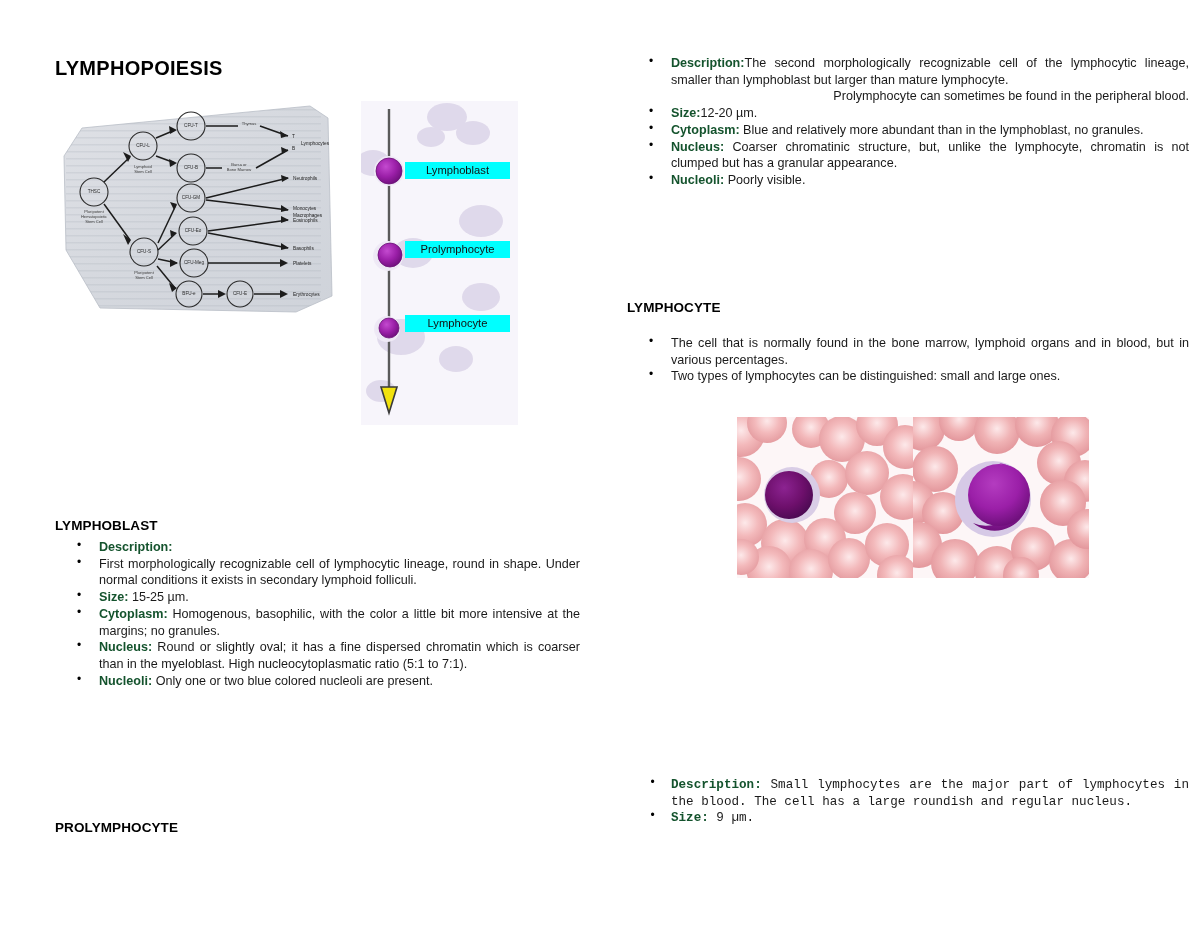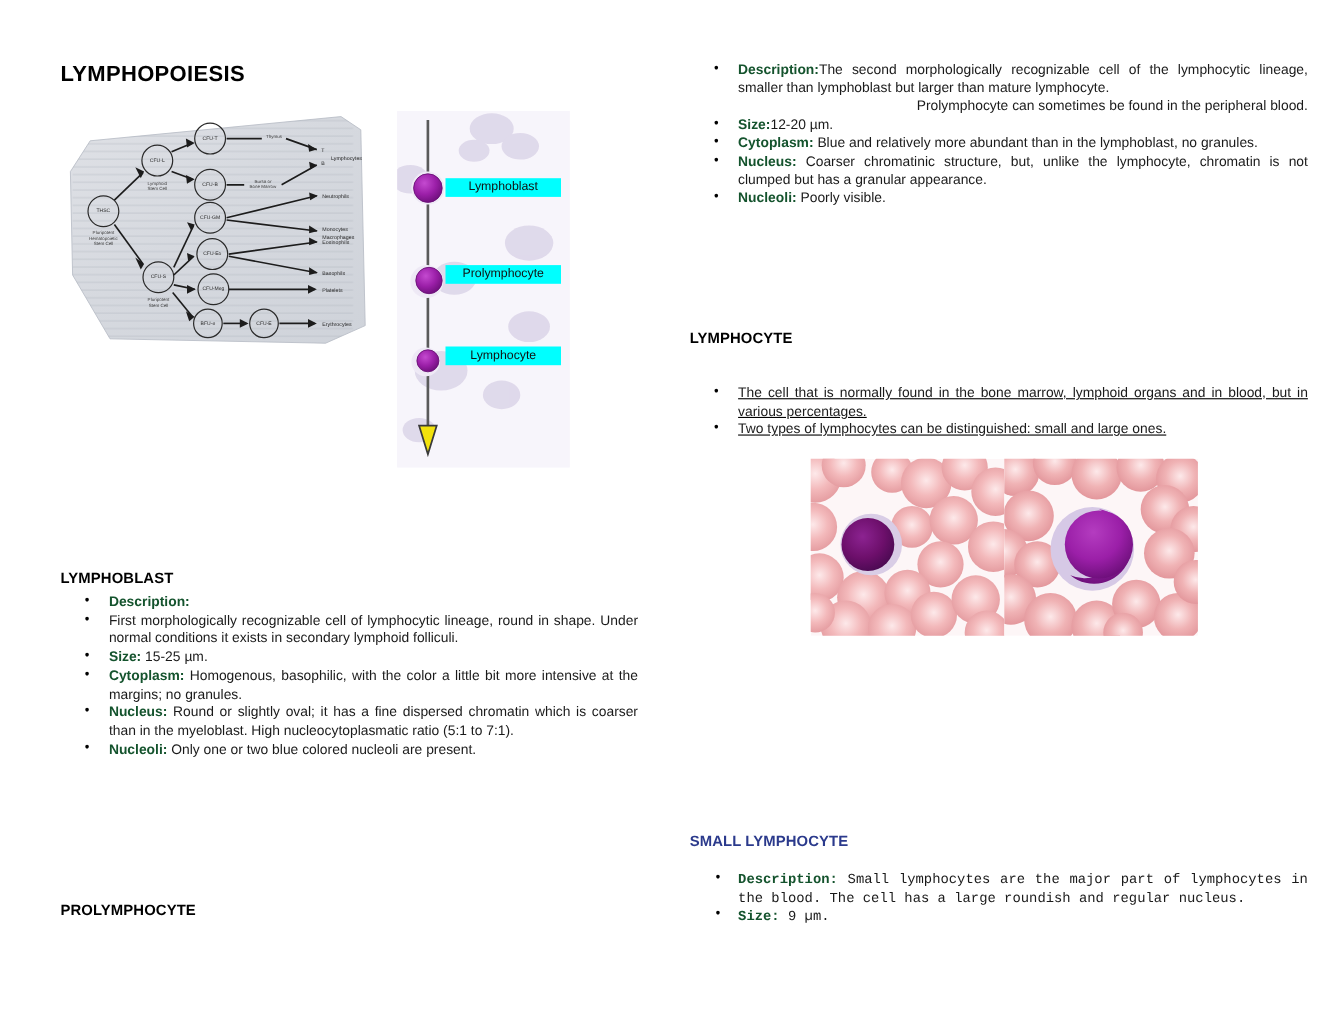--- a/index.html
+++ b/index.html
@@ -133,22 +133,21 @@
     top: 55px;
     width: 562px;
   }
   #lymphocyte-block {
     position: absolute;
     left: 627px;
     top: 300px;
     width: 562px;
   }
   #lymphocyte-bullets {
-    margin-top: 34px;
-    text-decoration: underline;
+    margin-top: 20px;
   }
 
   
   #blood-smear-figure {
     position: absolute;
     left: 737px;
     top: 417px;
     width: 352px;
     height: 161px;
     display: flex;
@@ -449,21 +448,20 @@
         <circle cx="108" cy="158" r="18"></circle>
           <circle cx="174" cy="112" r="20"></circle>
       </g>
       <circle cx="80" cy="82" r="38" fill="#d6c9e6"></circle>
       <path d="M86,46 a34,34 0 1,1 -26,60 a26,26 0 0,0 26,-60 z" fill="url(#nucR)"></path>
       <circle cx="86" cy="78" r="31" fill="url(#nucR)"></circle>
     </svg>
   </div>
 
   <div id="small-lymphocyte-block">
-    <div class="h-blue">SMALL LYMPHOCYTE</div>
     <ul class="bl" id="small-lymphocyte-bullets">
       <li class="body-txt">
         <span class="lbl">Description:</span><span> Small lymphocytes are the major part of lymphocytes in the blood. The cell has a large roundish and regular nucleus.</span>
       </li>
       <li class="body-txt gap">
         <span class="lbl">Size:</span><span> 9 µm.</span>
       </li>
     </ul>
   </div>
 

